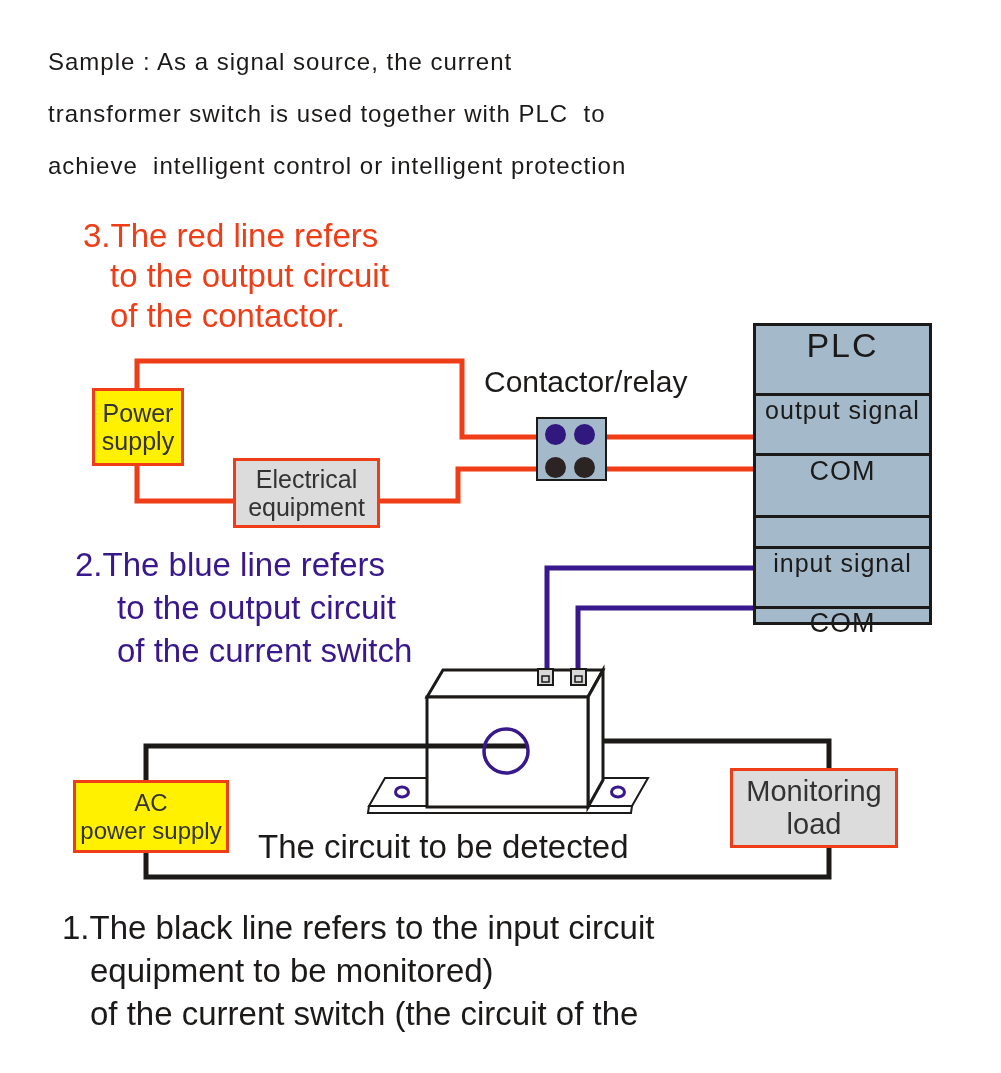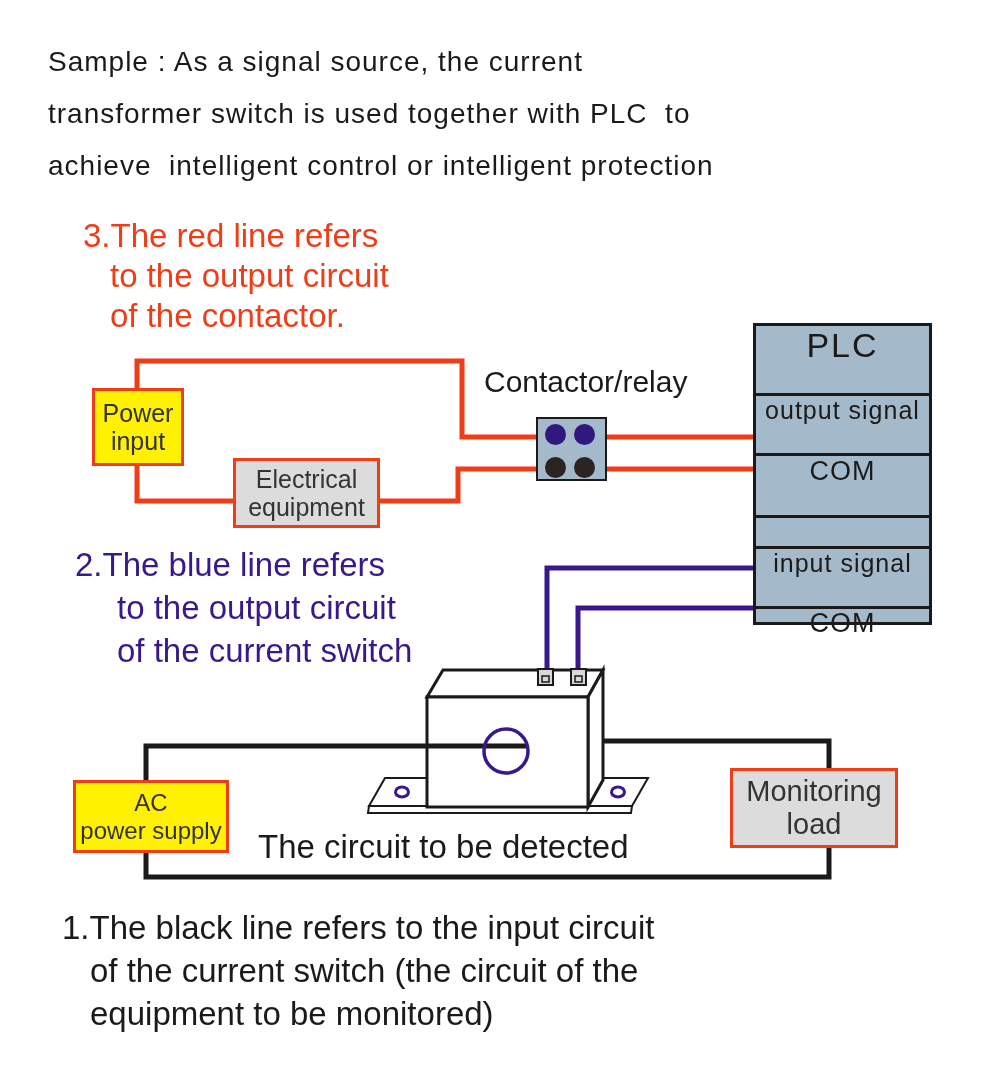--- a/index.html
+++ b/index.html
@@ -13,21 +13,21 @@
   .w-red{stroke:var(--red);stroke-width:5;fill:none;}
   .w-blue{stroke:var(--blue);stroke-width:5;fill:none;}
   .w-black{stroke:var(--ink);stroke-width:5;fill:none;}
   .shape{stroke:var(--ink);stroke-width:3;fill:#ffffff;}
   .shape-thin{stroke:var(--ink);stroke-width:2;fill:#ffffff;}
   .hole{stroke:var(--blue);stroke-width:3.5;fill:none;}
   .screwhole{stroke:var(--blue);stroke-width:3;fill:#ffffff;}
   .terminal{fill:#d8d8d8;stroke:var(--ink);stroke-width:2;}
   .terminal-in{fill:none;stroke:var(--ink);stroke-width:1.5;}
   
-  .title{left:48px;top:36px;font-size:28px;line-height:52px;letter-spacing:1px;color:var(--ink);}
+  .title{left:48px;top:36px;font-size:24px;line-height:52px;letter-spacing:1px;color:var(--ink);}
   .tline{white-space:pre;}
   .note{font-size:33px;}
   .note .nline{white-space:pre;}
   .note-red{left:83px;top:216px;line-height:40px;color:var(--red);}
   .note-red .indent{margin-left:27px;}
   .note-blue{left:75px;top:543px;line-height:43px;color:var(--blue);}
   .note-blue .indent{margin-left:42px;}
   .note-black{left:62px;top:906px;line-height:43px;color:var(--ink);}
   .note-black .indent{margin-left:28px;}
   .lbl{color:var(--ink);white-space:pre;}
@@ -106,27 +106,27 @@
   </div>
 
   <div class="abs note note-blue">
     <div class="nline">2.The blue line refers</div>
     <div class="nline indent">to the output circuit</div>
     <div class="nline indent">of the current switch</div>
   </div>
 
   <div class="abs note note-black">
     <div class="nline">1.The black line refers to the input circuit</div>
+    <div class="nline indent">equipment to be monitored)</div>
     <div class="nline indent">of the current switch (the circuit of the</div>
-    <div class="nline indent">equipment to be monitored)</div>
   </div>
 
   <div class="abs cbox box-yellow power-supply">
     <div>Power</div>
-    <div>input</div>
+    <div>supply</div>
   </div>
 
   <div class="abs cbox box-gray elec-equip">
     <div>Electrical</div>
     <div>equipment</div>
   </div>
 
   <div class="abs cbox box-yellow ac-supply">
     <div>AC</div>
     <div>power supply</div>

